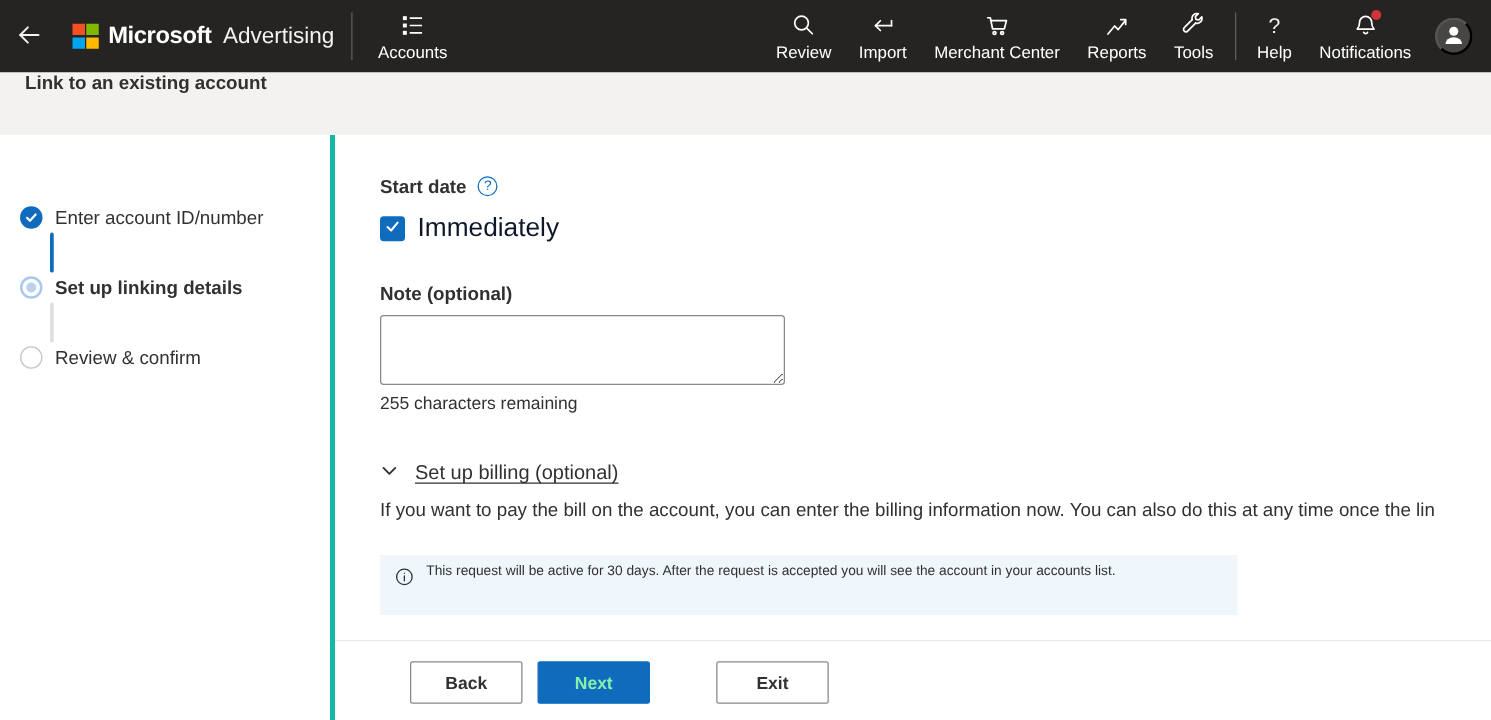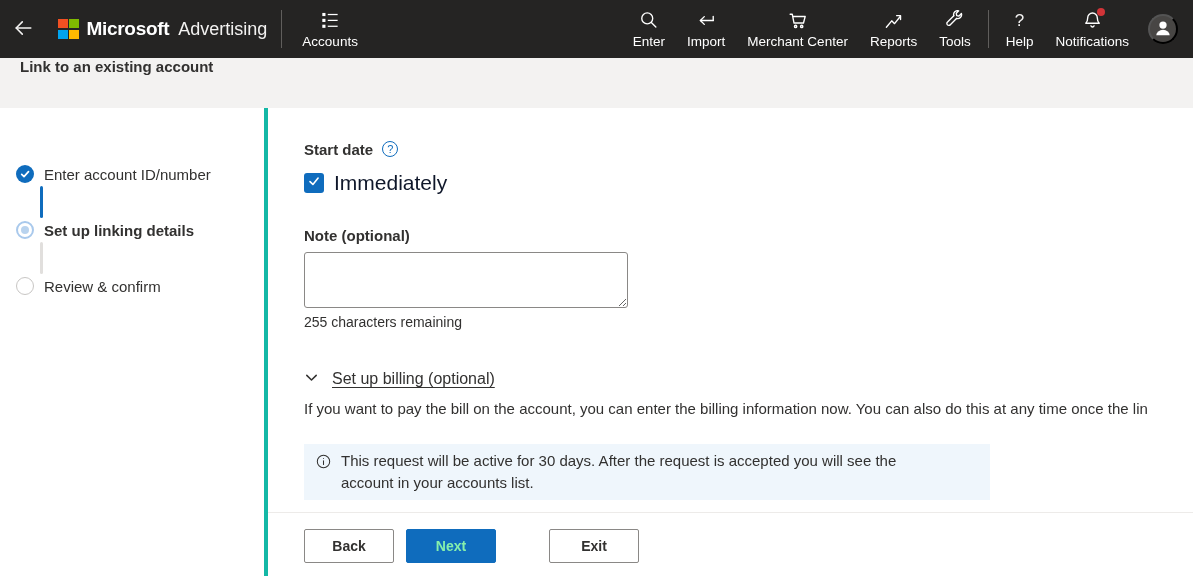--- a/index.html
+++ b/index.html
@@ -53,25 +53,25 @@
   .checkbox-label{font-size:21px;color:#0f172a;}
   .note-label-row{margin-top:33px;}
   textarea.note{margin-top:8px;display:block;width:324px;height:56px;box-sizing:border-box;border:1px solid #8a8886;border-radius:3px;
     resize:both;font:14px "Liberation Sans",sans-serif;padding:6px 8px;color:#323130;outline:none;}
   .chars{margin-top:6px;font-size:14px;color:#323130;height:17px;}
   .billing-row{display:flex;align-items:center;gap:13px;margin-top:38px;height:20px;cursor:pointer;}
   .billing-link{font-size:16px;color:#323130;text-decoration:underline;text-underline-offset:3px;white-space:nowrap;}
   .billing-desc{margin-top:11px;font-size:15px;color:#323130;white-space:nowrap;overflow:hidden;height:18px;}
   .banner{margin-top:26px;width:686px;box-sizing:border-box;background:#eff6fc;display:flex;align-items:flex-start;gap:10px;padding:6px 12px;min-height:48px;}
   .banner-icon{margin-top:4px;flex:none;}
-  .banner-text{font-size:15px;line-height:1.45;color:#323130;max-width:600px;}
+  .banner-text{font-size:11px;line-height:1.45;color:#323130;max-width:600px;}
   .footer-sep{border-top:1px solid #edebe9;}
   .footer{height:63px;box-sizing:border-box;padding:16px 0 0 36px;display:flex;align-items:flex-start;}
   .btn{height:34px;min-width:90px;box-sizing:border-box;border-radius:2px;display:flex;align-items:center;justify-content:center;
-    font:700 14px "Liberation Sans",sans-serif;cursor:pointer;padding:0 14px;}
+    font:700 14px "Liberation Sans",sans-serif;cursor:pointer;padding:0 14px;margin-left:24px;}
   .btn.secondary{background:#fff;border:1px solid #8a8886;color:#323130;}
   .btn.primary{background:#0f6cbd;border:1px solid #0f6cbd;color:#86efac;margin-left:12px;}
   .btn.exit{margin-left:53px;}
 </style>
 </head>
 <body>
 
 <div class="topbar">
   <button class="tb-back">
     <span>
@@ -111,21 +111,21 @@
 
   <span class="tb-spacer"></span>
 
   <button class="tb-item">
     <span class="icon-wrap">
       <svg width="21" height="21" viewBox="0 0 20 20" fill="none" stroke="#fff" stroke-width="1.3" stroke-linecap="round">
         <circle cx="8.8" cy="8" r="5.2"></circle>
           <line x1="12.7" y1="11.9" x2="17" y2="16.2"></line>
       </svg>
     </span>
-    <span>Enter</span>
+    <span>Review</span>
   </button>
 
   <button class="tb-item">
     <span class="icon-wrap">
       <svg width="21" height="21" viewBox="0 0 20 20" fill="none" stroke="#fff" stroke-width="1.3" stroke-linecap="round" stroke-linejoin="round">
         <line x1="4.2" y1="10" x2="16.4" y2="10"></line>
         <path d="M7.9 6.3 4.2 10l3.7 3.7"></path>
         <line x1="16.4" y1="6.2" x2="16.4" y2="10"></line>
       </svg>
     </span>

